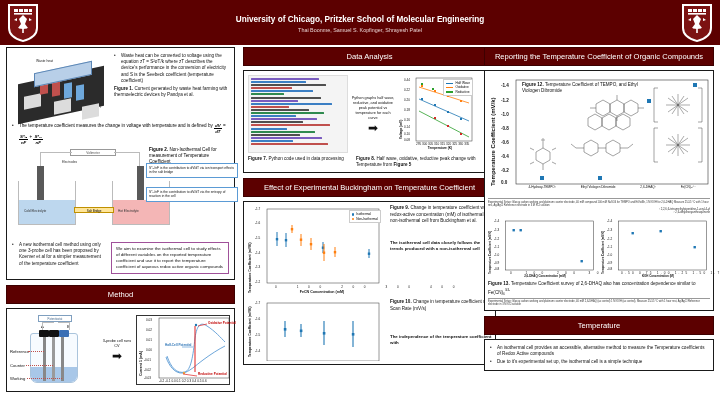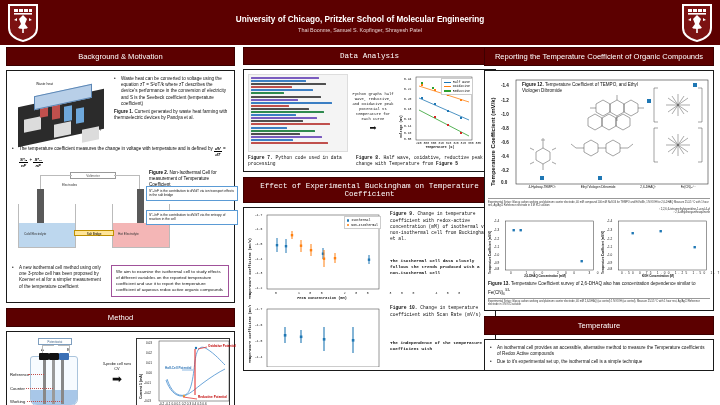--- a/index.html
+++ b/index.html
@@ -24,21 +24,21 @@
   .ttl {
     color: #fff; font-size: 9.2px; font-weight: bold; line-height: 12px;
     letter-spacing: .1px;
   }
   .subttl { color: #fff; font-size: 8.2px; font-weight: bold; margin-top: 3px; }
   .authors { color: #e8d0d0; font-size: 5.4px; margin-top: 3.5px; }
 
   
   .col { position: absolute; top: 47px; }
   .col-left   { left: 6px;   width: 229px; }
-  .col-mid    { left: 243px; width: 253px; font-family: Liberation Mono, monospace; }
+  .col-mid    { left: 243px; width: 253px; }
   .col-right  { left: 484px; width: 230px; }
 
   .sec-head {
     background: #5c0000; color: #fff; text-align: center;
     font-size: 7.6px; padding: 4px 2px; margin-bottom: 4px;
     border: 1px solid #3d0000;
   }
   .panel {
     border: 1px solid #1a1a1a; background: #fff; padding: 4px;
     margin-bottom: 5px;
@@ -174,21 +174,20 @@
         <path d="M11 15 l-3 2 l3 1 z"></path>
           <path d="M23 15 l3 2 l-3 1 z"></path>
         <rect x="16.2" y="21" width="1.6" height="9"></rect>
         <rect x="13" y="24" width="8" height="1.4"></rect>
       </g>
     </svg>
   </div>
 
   <div class="col col-left">
 
-    <div class="sec-head">Background &amp; Motivation</div>
 
     <div class="panel" style="padding:5px;">
 
       <div class="fig1-wrap">
         <div class="fig1-art">
           <div class="te-lbl" style="left:24px;top:6px;">Waste heat</div>
           <div class="te-board"></div>
           <div class="te-pad" style="left:12px;top:42px;transform:skewY(-12deg);"></div>
           <div class="te-pad" style="left:42px;top:47px;transform:skewY(-12deg);"></div>
           <div class="te-pad" style="left:70px;top:52px;transform:skewY(-12deg);"></div>

